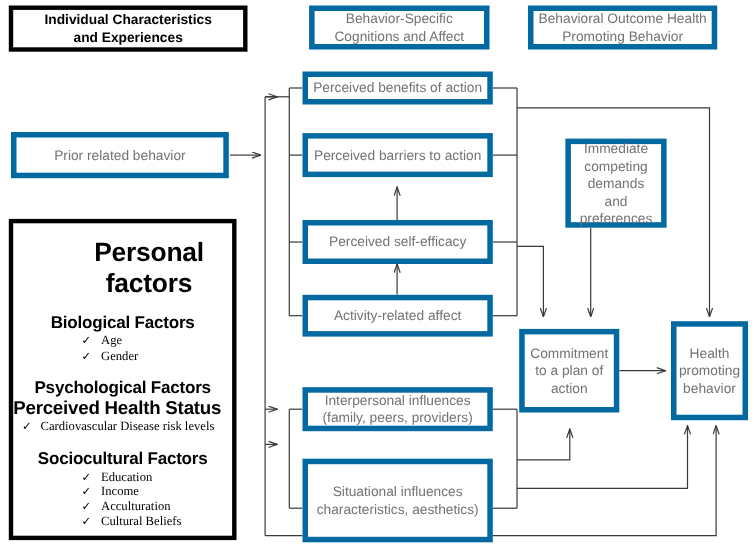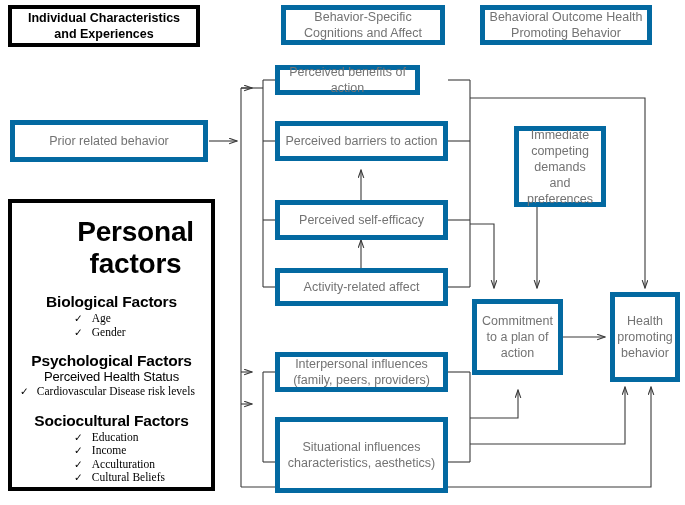--- a/index.html
+++ b/index.html
@@ -41,36 +41,36 @@
     position:absolute;
     border:4px solid #000000;
     background:#fff;
     box-sizing:border-box;
     z-index:6;
     overflow:hidden;
   }
   #personal-factors .pf-title{
     text-align:center;
     font-weight:bold;
-    font-size:28px;
+    font-size:24px;
     margin-top:13px;
     letter-spacing:-0.2px;
     margin-left:48px;
   }
   .pf-group{margin-top:13px;}
   .pf-head{
     text-align:center;
     font-weight:bold;
     font-size:15.5px;
     letter-spacing:-0.2px;
   }
   .pf-sub{
-    text-align:center;
-    font-weight:normal;
-    font-size:13px;
+    text-align:left;
+    font-weight:bold;
+    font-size:17px;
     letter-spacing:-0.2px;
     margin-top:-1px;
   }
   .pf-list{
     margin:1px 0 0 0;padding:0;list-style:none;
     font-family:"Liberation Serif","DejaVu Serif",serif;
     font-size:11.5px;
     line-height:1.18;
   }
   .pf-list li{display:flex;gap:9px;}
@@ -165,21 +165,21 @@
     </g>
 
     <g>
       <line x1="361" y1="200" x2="361" y2="170" marker-end="url(#ah)"></line>
     </g>
     <g>
       <line x1="361" y1="268" x2="361" y2="240" marker-end="url(#ah)"></line>
     </g>
   </svg>
 
-  <div class="box bold-box hdr" style="left:8px;top:5px;width:192px;height:42px;">
+  <div class="box bold-box hdr" style="left:8px;top:5px;width:217px;height:42px;">
     <span>
       <span>Individual Characteristics</span>
       <span>and Experiences</span>
     </span>
   </div>
 
   <div class="box hdr" style="left:281px;top:5px;width:164px;height:40px;">
     <span>
       <span>Behavior-Specific</span>
       <span>Cognitions and Affect</span>
@@ -241,21 +241,21 @@
           <span>Acculturation</span>
         </li>
         <li>
           <span class="chk">✓</span>
           <span>Cultural Beliefs</span>
         </li>
       </ul>
     </div>
   </div>
 
-  <div class="box" style="left:275px;top:65px;width:145px;height:30px;">
+  <div class="box" style="left:275px;top:65px;width:173px;height:30px;">
     <span>Perceived benefits of action</span>
   </div>
 
   <div class="box" style="left:275px;top:121px;width:173px;height:40px;">
     <span>Perceived barriers to action</span>
   </div>
 
   <div class="box" style="left:275px;top:200px;width:173px;height:40px;">
     <span>Perceived self-efficacy</span>
   </div>

